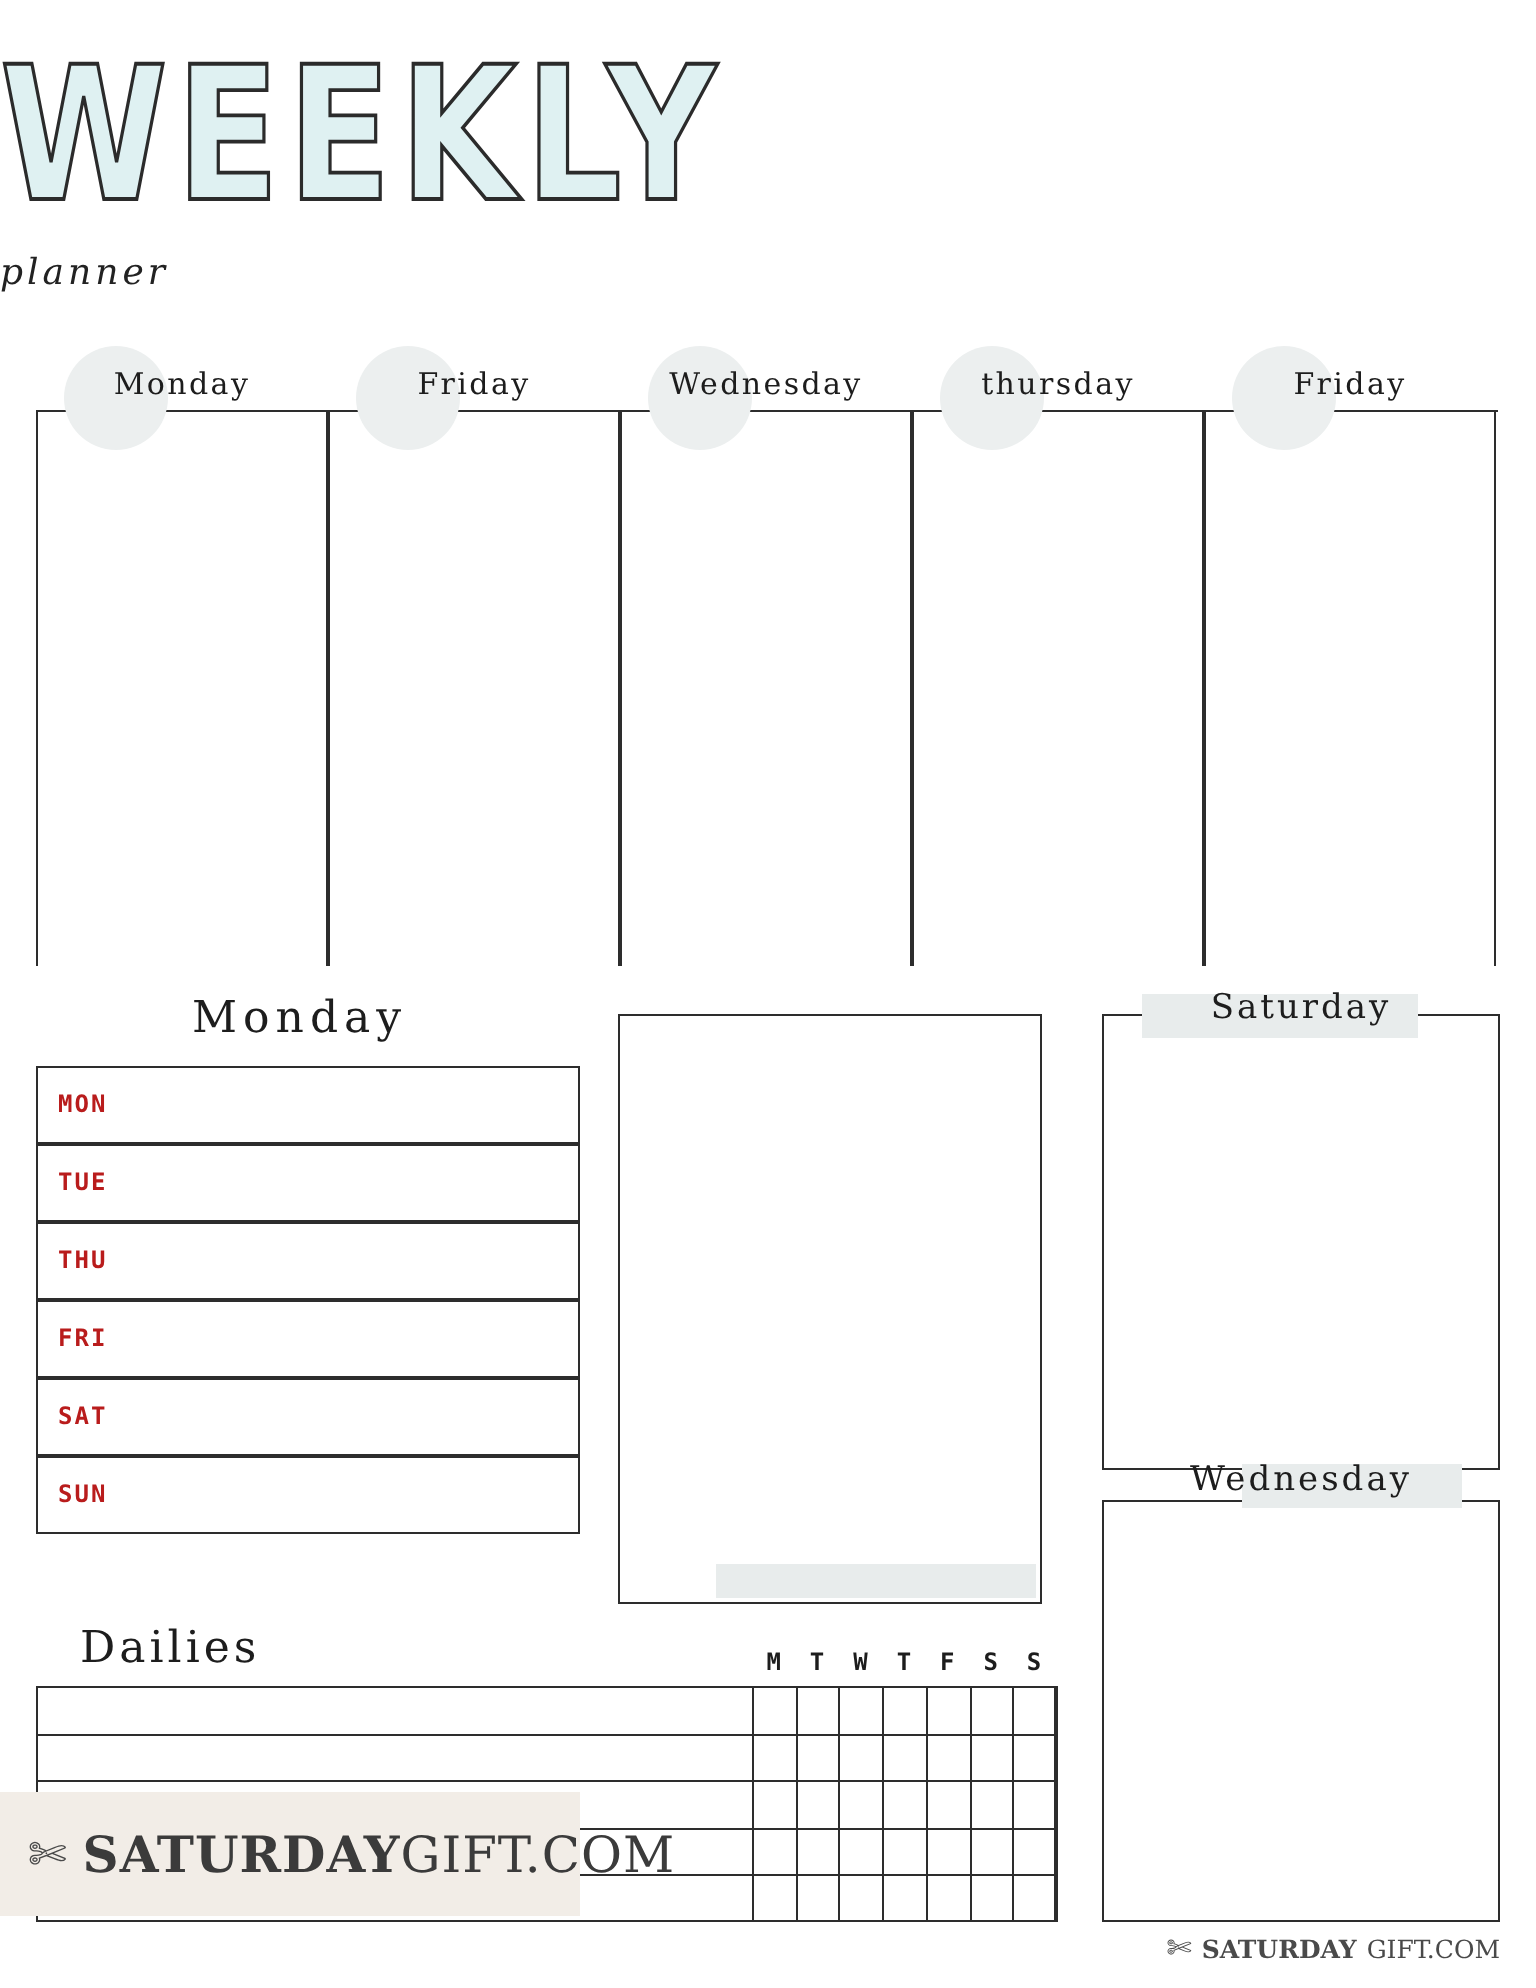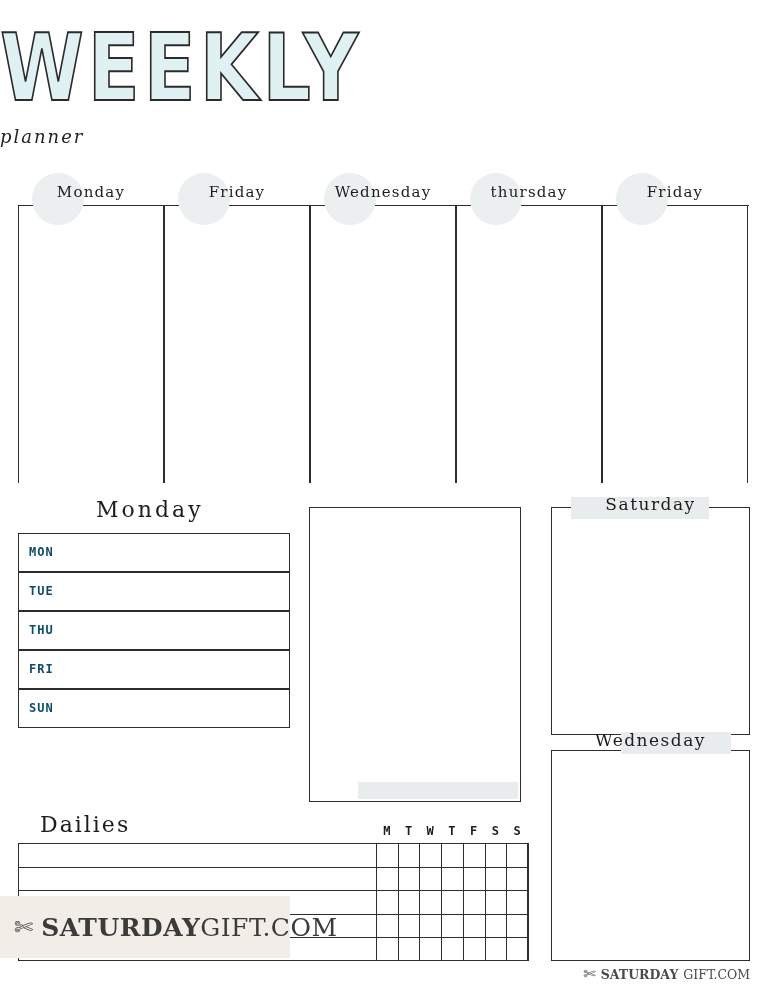--- a/index.html
+++ b/index.html
@@ -126,21 +126,21 @@
     margin-bottom: 0.5px;
     display: flex;
     align-items: center;
     padding-left: 10px;
   }
   .meal-row .lbl {
     font-family: "DejaVu Sans Mono", monospace;
     font-size: 12px;
     font-weight: 700;
     letter-spacing: 1px;
-    color: #0c4a6e;
+    color: #b91c1c;
   }
 
   
   .notes-box {
     position: absolute;
     left: 309px;
     top: 507px;
     width: 212px;
     height: 295px;
     box-sizing: border-box;
@@ -328,20 +328,23 @@
     <div class="meal-row">
         <span class="lbl">TUE</span>
       </div>
     <div class="meal-row">
         <span class="lbl">THU</span>
       </div>
     <div class="meal-row">
         <span class="lbl">FRI</span>
       </div>
     <div class="meal-row">
+        <span class="lbl">SAT</span>
+      </div>
+    <div class="meal-row">
         <span class="lbl">SUN</span>
       </div>
   </div>
 
   <div class="notes-box"></div>
   <div class="notes-tab"></div>
 
   <div class="weekend-pill" id="sat-pill"></div>
   <div class="weekend-box" id="sat-box"></div>
   <div class="weekend-label" id="sat-label">Saturday</div>

